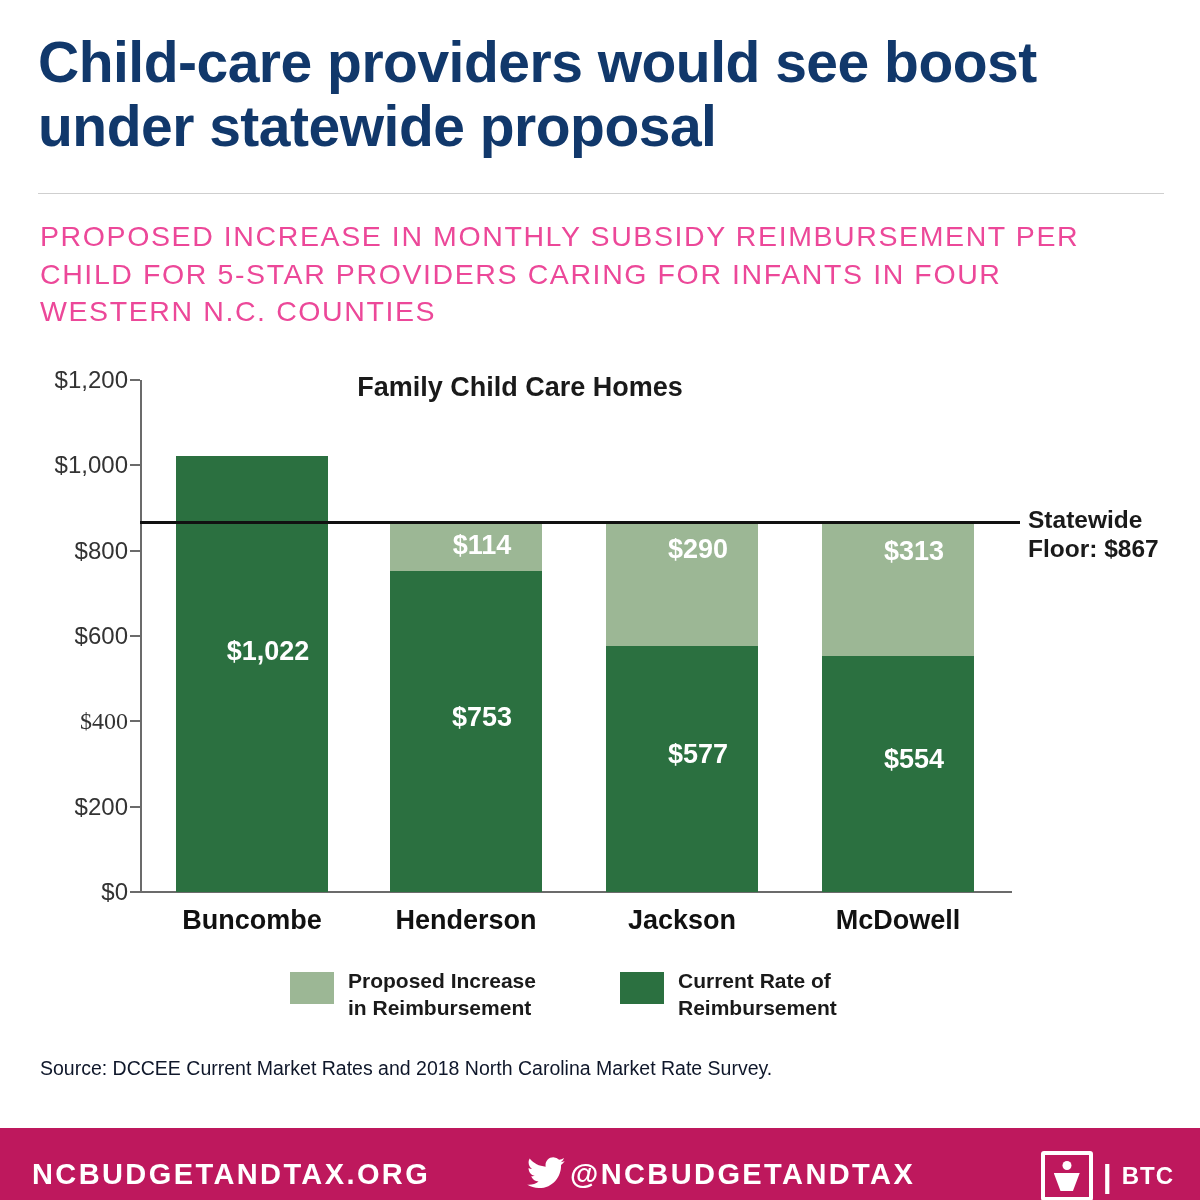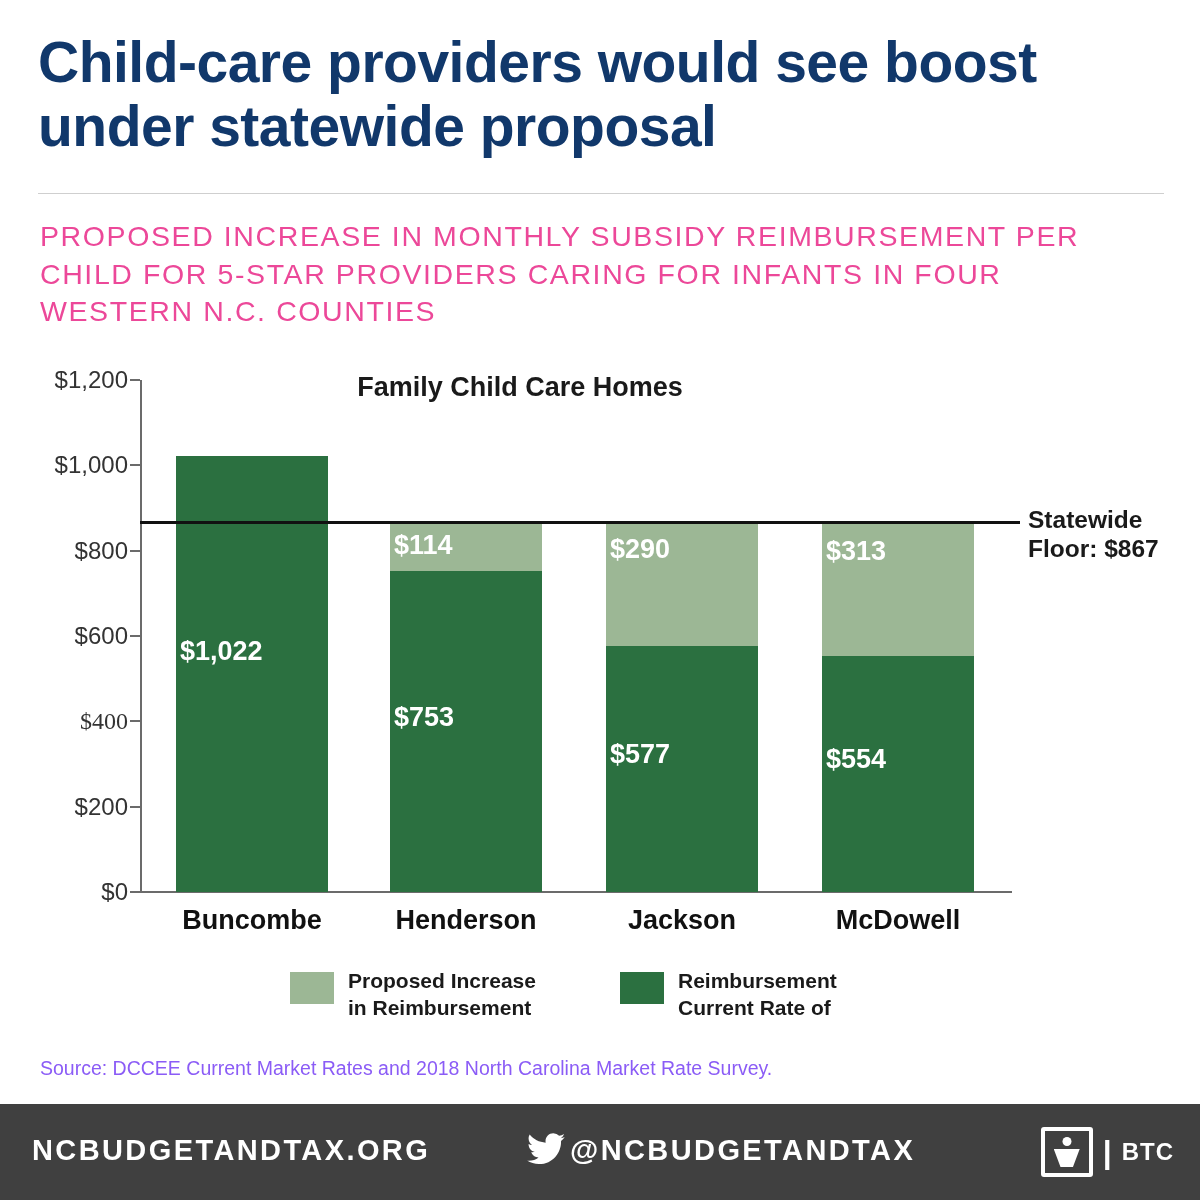--- a/index.html
+++ b/index.html
@@ -72,21 +72,22 @@
   .ytick-mark {
     position: absolute;
     left: 130px; width: 10px; height: 2px; background: #6b6b6b;
     transform: translateY(-50%);
   }
 
   .bar { position: absolute; }
   .seg-current { background: #2b7040; position: absolute; left: 0; width: 100%; }
   .seg-increase { background: #9cb795; position: absolute; left: 0; width: 100%; }
   .seg-label {
-    position: absolute; left: 4px; width: 100%;
+    position: absolute; left: 16px; width: 100%;
+    text-align: center;
     color: #ffffff;
     font-weight: bold;
     font-size: 27px;
   }
 
   .floor-line {
     position: absolute;
     left: 140px; width: 880px; height: 3px;
     background: #111111;
   }
@@ -117,28 +118,28 @@
     position: absolute; left: 58px; top: 0;
     font-size: 21px; font-weight: bold; color: #1a1a1a;
     line-height: 1.28; width: 230px;
   }
 
   
   .source {
     position: absolute;
     left: 40px; top: 1057px;
     font-size: 19.5px;
-    color: #8b5cf6;
+    color: #0f172a;
   }
 
   
   .footer {
     position: absolute;
-    left: 0; bottom: 0; width: 1200px; height: 96px;
-    background: #404040;
+    left: 0; bottom: 0; width: 1200px; height: 72px;
+    background: #be185d;
   }
   .footer-url {
     position: absolute; left: 32px; top: 30px;
     color: #ffffff; font-size: 29px; font-weight: bold; letter-spacing: 2.4px;
   }
   .footer-handle {
     position: absolute; left: 570px; top: 30px;
     color: #ffffff; font-size: 29px; font-weight: bold; letter-spacing: 2.4px;
   }
   .twitter-icon {
@@ -252,22 +253,22 @@
       <div class="legend-item" style="left:290px; top:0;">
         <div class="legend-swatch" style="background:#9cb795;"></div>
         <div class="legend-text">
           <div>Proposed Increase</div>
           <div>in Reimbursement</div>
         </div>
       </div>
       <div class="legend-item" style="left:620px; top:0;">
         <div class="legend-swatch" style="background:#2b7040;"></div>
         <div class="legend-text">
+          <div>Current Rate of</div>
           <div>Reimbursement</div>
-          <div>Current Rate of</div>
         </div>
       </div>
     </div>
 
   </div>
 
   <div class="source">Source: DCCEE Current Market Rates and 2018 North Carolina Market Rate Survey.</div>
 
   <div class="footer">
     <div class="footer-url">NCBUDGETANDTAX.ORG</div>

